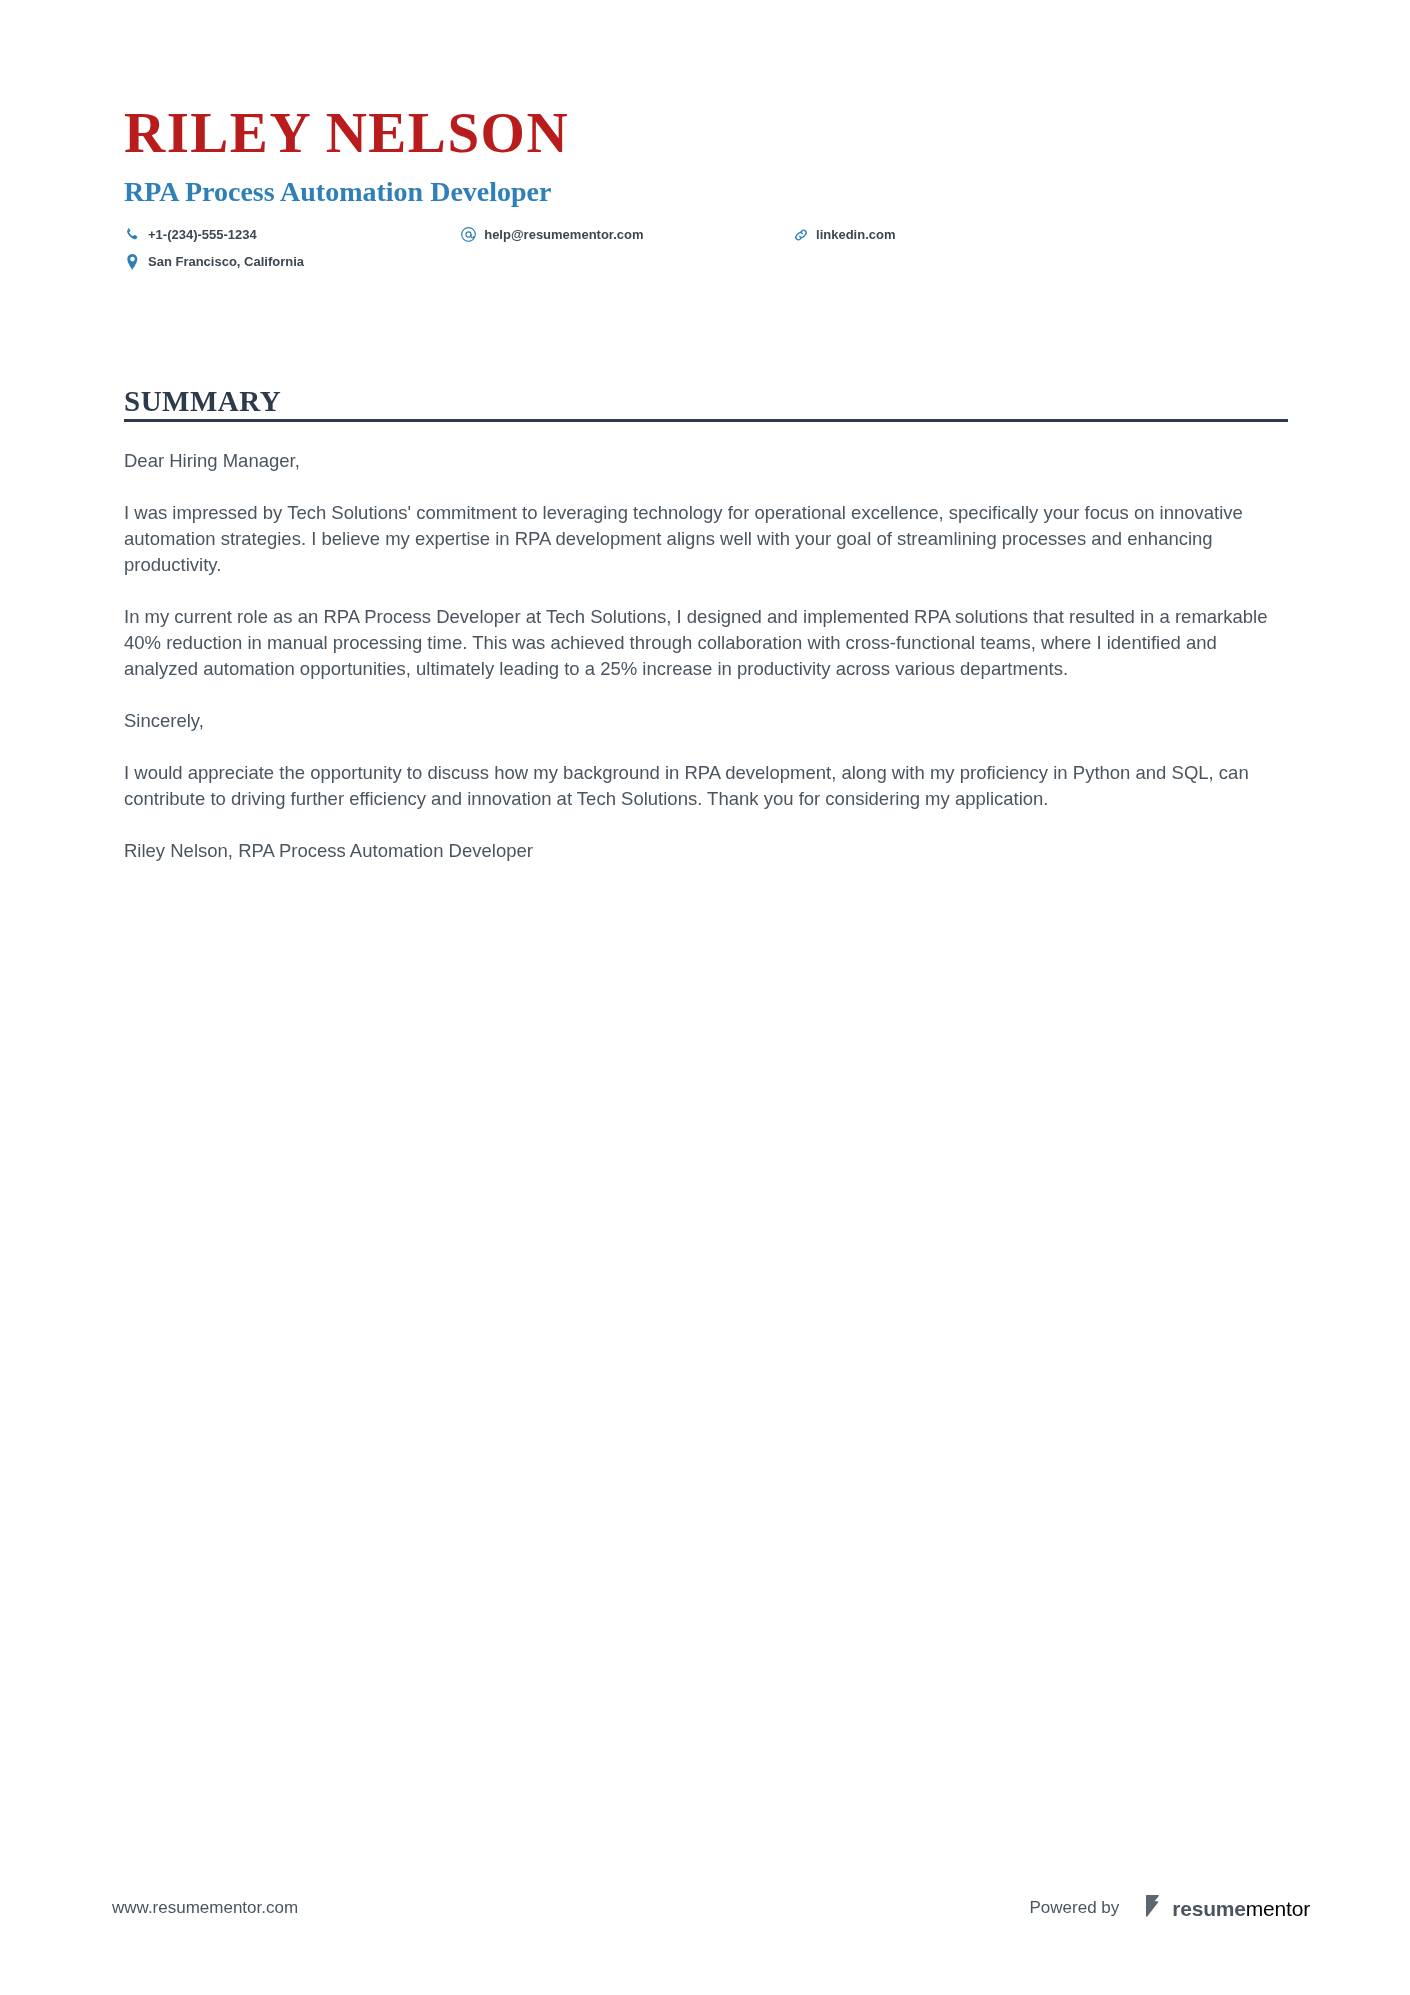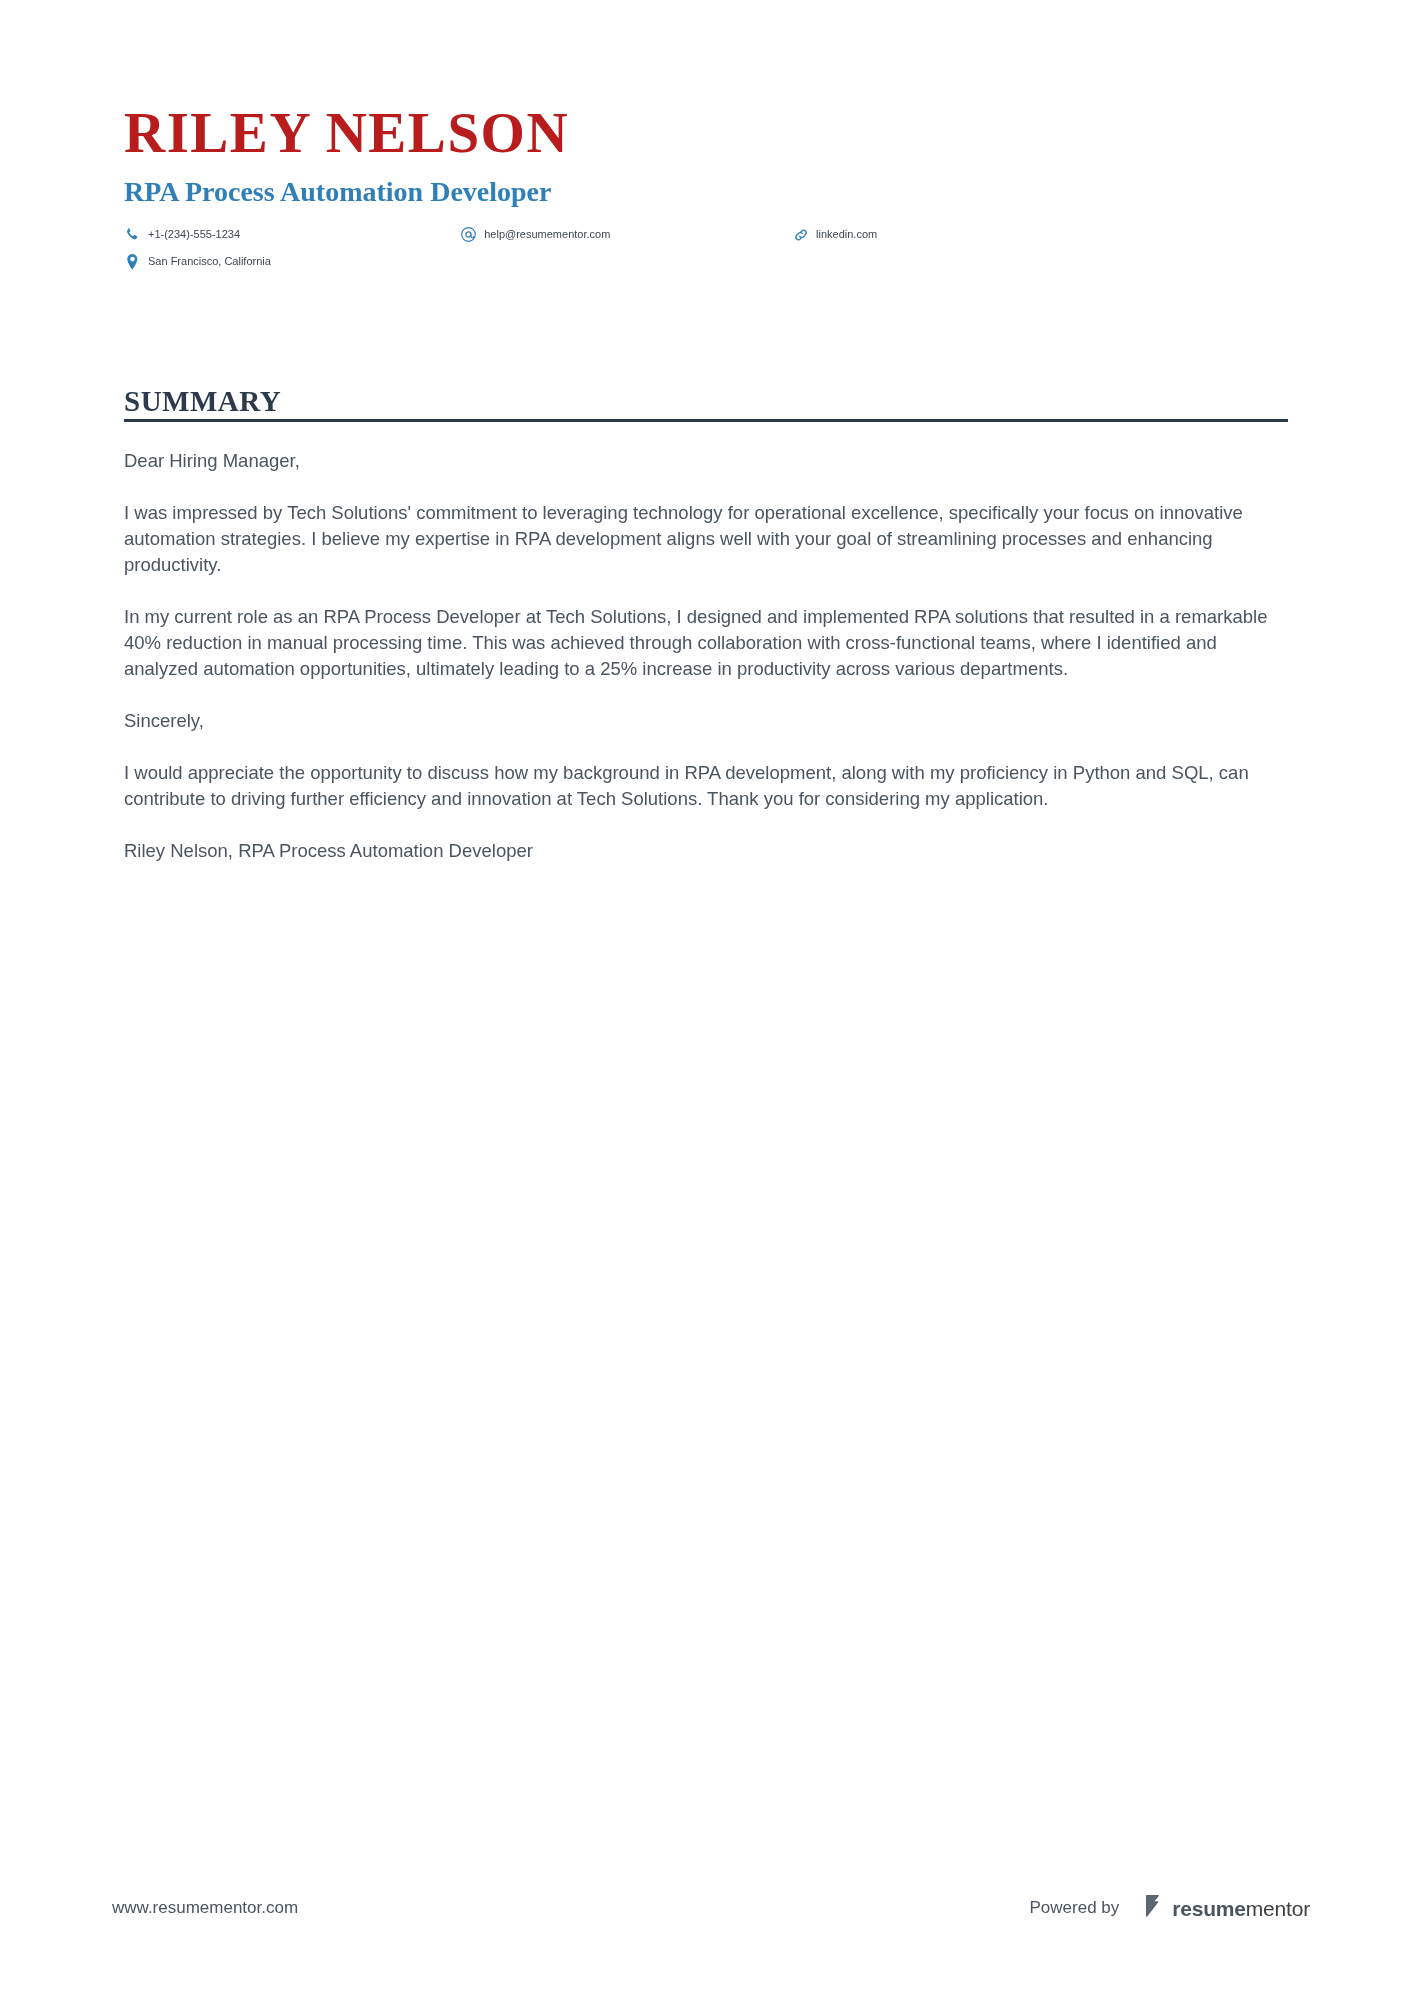--- a/index.html
+++ b/index.html
@@ -55,22 +55,22 @@
   .contact-row {
     display: flex;
     align-items: flex-start;
     margin-bottom: 10px;
   }
   .contact-item {
     display: flex;
     align-items: center;
     gap: 7px;
     font-family: "Liberation Sans", sans-serif;
-    font-weight: normal;
-    font-size: 11px;
+    font-weight: bold;
+    font-size: 13px;
     line-height: 1;
     color: #3d4752;
     white-space: nowrap;
   }
   .contact-item.col1 { width: 385px; }
   .contact-item.col2 { width: 380px; }
   .contact-item.col3 { width: 300px; }
 
   .c-icon {
     display: inline-flex;
@@ -156,21 +156,21 @@
     font-size: 21px;
     letter-spacing: -0.2px;
     line-height: 1;
   }
   .brand-strong {
     font-weight: bold;
     color: #4b555f;
   }
   .brand-light {
     font-weight: normal;
-    color: #404040;
+    color: #000000;
   }
 </style>
 </head>
 <body>
 
 <div class="page">
 
   <div class="header">
     <h1 class="name">RILEY NELSON</h1>
     <div class="job-title">RPA Process Automation Developer</div>

